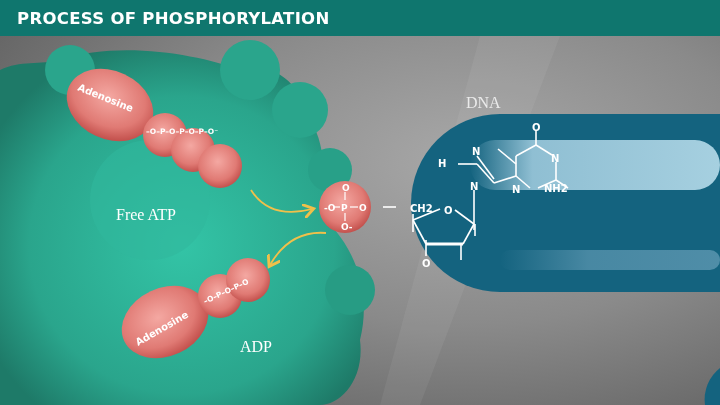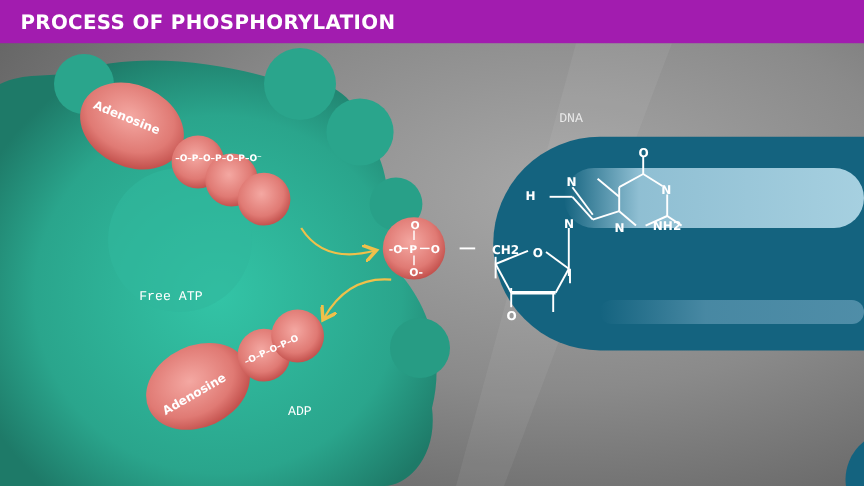--- a/index.html
+++ b/index.html
@@ -1,21 +1,21 @@
 <!DOCTYPE html>
 <html><head>
 <meta charset="utf-8">
 <style>
   html,body{margin:0;padding:0;}
   body{width:720px;height:405px;overflow:hidden;background:#7a7a7a;font-family:"Liberation Sans",sans-serif;}
   .stage{position:relative;width:720px;height:405px;overflow:hidden;}
-  .header{position:absolute;left:0;top:0;width:720px;height:36px;background:#a21caf;z-index:5;}
+  .header{position:absolute;left:0;top:0;width:720px;height:36px;background:#0f766e;z-index:5;}
   .header-title{position:absolute;left:17px;top:9px;color:#fff;font-weight:bold;font-size:16.5px;letter-spacing:0.3px;font-family:"DejaVu Sans",sans-serif;}
   svg.art{position:absolute;left:0;top:0;}
-  .lbl{position:absolute;color:#fff;font-size:11px;font-family:Liberation Mono, monospace;}
+  .lbl{position:absolute;color:#fff;font-size:16px;font-family:Liberation Serif, serif;}
   .lbl.dna{color:#eaeaea;}
 </style>
 </head>
 <body>
 
 <div class="stage">
   <div class="header">
     <div class="header-title">PROCESS OF PHOSPHORYLATION</div>
   </div>
 
@@ -146,16 +146,16 @@
       <text x="138" y="346" fill="#fff" font-family="DejaVu Sans, sans-serif" font-size="10" font-weight="bold" transform="rotate(-30 138 346)">Adenosine</text>
       <g fill="#fff" font-family="DejaVu Sans, sans-serif" font-size="7.5" font-weight="bold">
         <text x="205" y="304" transform="rotate(-25 205 304)">–O–P–O–P–O</text>
       </g>
     </g>
 
     <path d="M251 190 Q270 220 312 209" fill="none" stroke="#f0c04a" stroke-width="1.8" marker-end="url(#ah)"></path>
     <path d="M326 233 Q290 230 270 265" fill="none" stroke="#f0c04a" stroke-width="1.8" marker-end="url(#ah)"></path>
   </svg>
 
-  <div class="lbl" style="left:116px;top:206px;margin-top:36px;">Free ATP</div>
+  <div class="lbl" style="left:116px;top:206px;">Free ATP</div>
   <div class="lbl" style="left:240px;top:338px;">ADP</div>
   <div class="lbl dna" style="left:466px;top:94px;">DNA</div>
 </div>
 
 </body></html>

